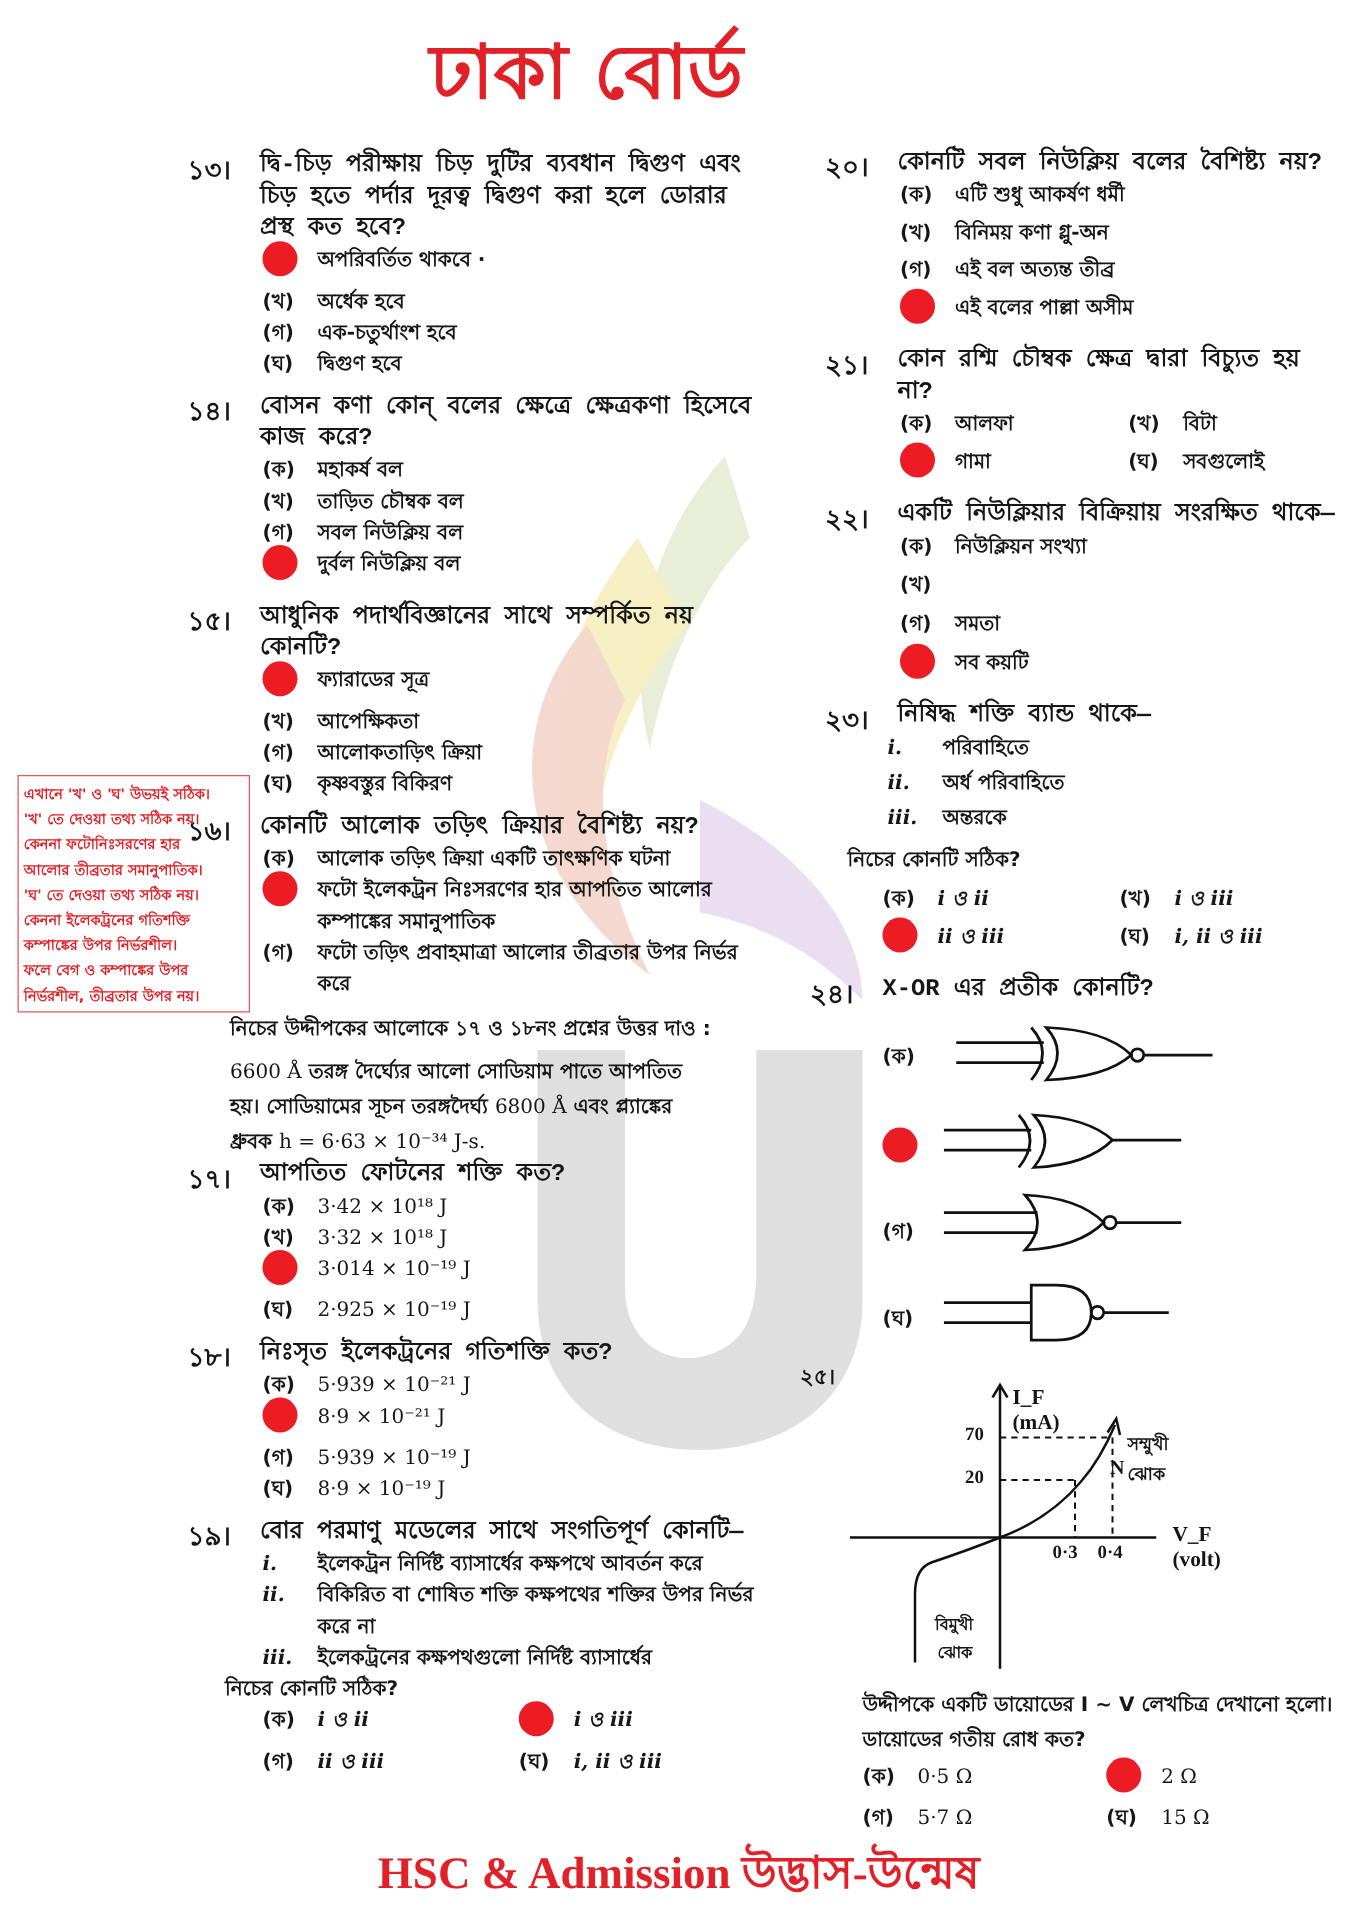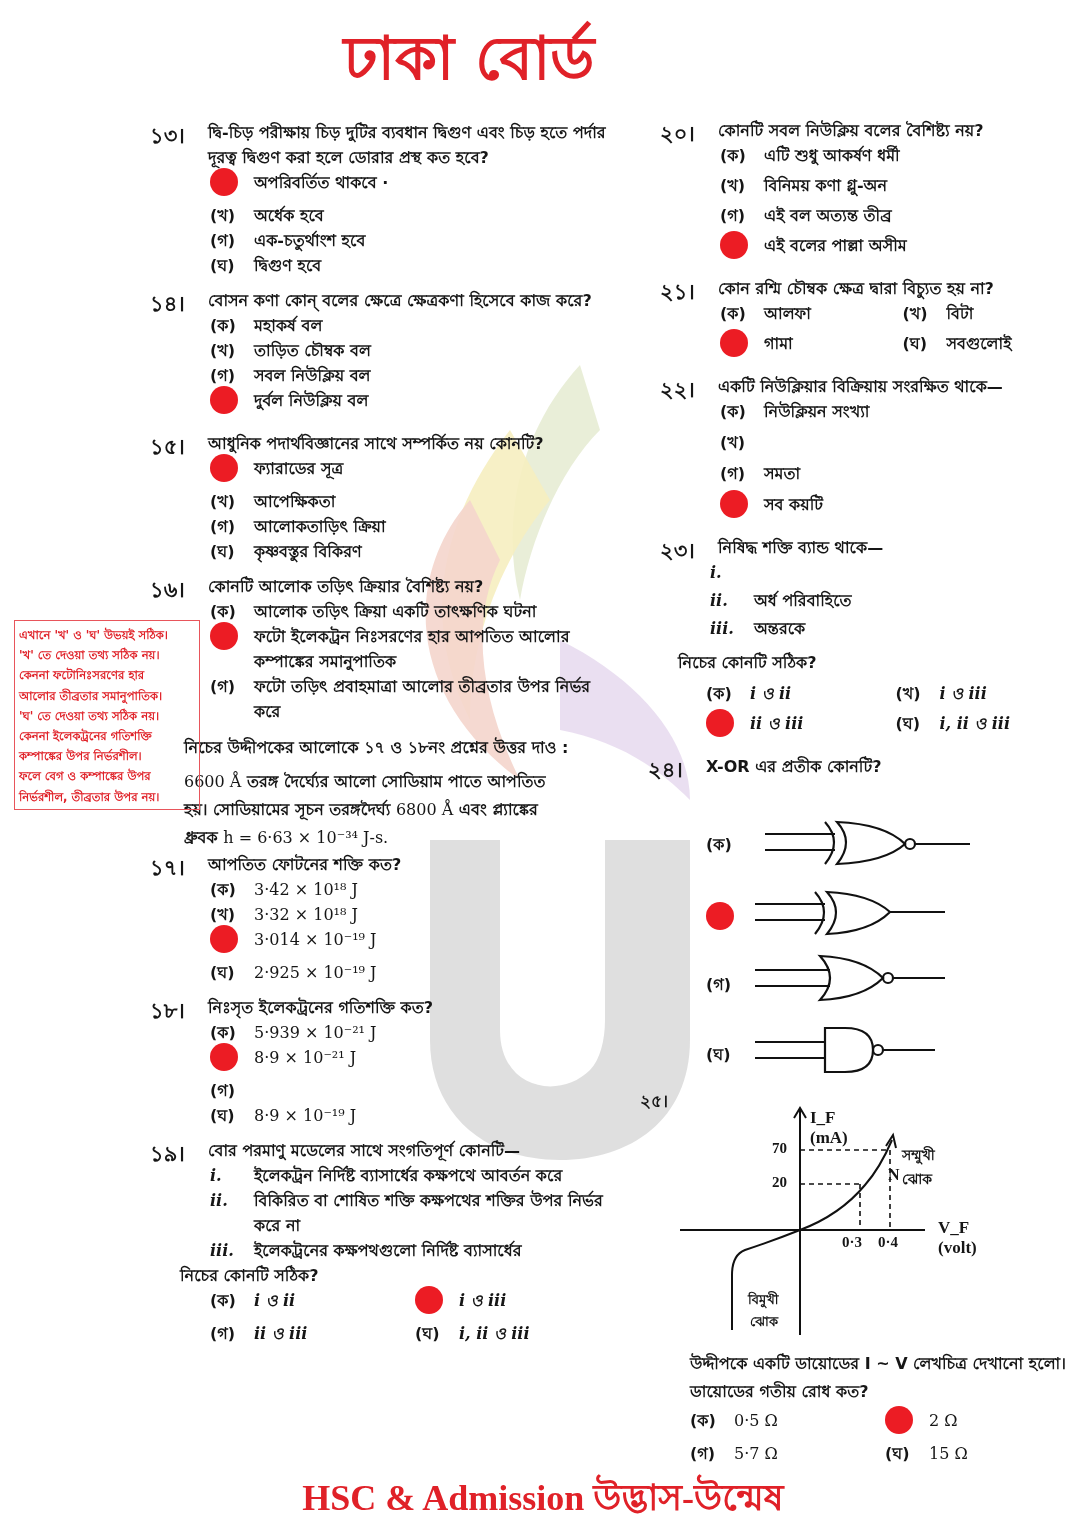--- a/index.html
+++ b/index.html
@@ -13,21 +13,21 @@
     font-size: 60px; font-weight: bold; color: #e02128; line-height: 80px;
     font-family: "DejaVu Sans", sans-serif;
   }
 
   .col { position: absolute; z-index: 2; }
   .col-left { left: 150px; top: 120px; width: 460px; }
   .col-right { left: 660px; top: 118px; width: 415px; }
 
   .q { position: relative; margin-bottom: 10px; }
   .qnum { position: absolute; left: 0; top: 0; font-size: 21px; font-weight: bold; }
-  .qtext { margin-left: 58px; font-size: 16px; font-weight: bold; line-height: 25px; }
+  .qtext { margin-left: 58px; font-size: 19px; font-weight: bold; line-height: 25px; font-family: Liberation Mono, monospace; }
   .opts { margin-left: 60px; }
   .opt { display: flex; align-items: flex-start; font-size: 16px; font-weight: bold; line-height: 25px; min-height: 25px; }
   .opt .lbl { width: 44px; flex: none; }
   .opt .txt { flex: 1; }
   .dot { display: inline-block; width: 28px; height: 28px; border-radius: 50%; background: #ec1c24; margin-top: -2px; }
   .grid2 { display: grid; grid-template-columns: 1fr 1fr; column-gap: 10px; }
   .roman .lbl { font-style: italic; font-family: "DejaVu Serif", serif; }
   .ital { font-style: italic; font-family: "DejaVu Serif", serif; }
   .sub { font-size: 16px; font-weight: bold; line-height: 25px; margin-left: 28px; }
   .stem { font-size: 16px; font-weight: bold; line-height: 28px; }
@@ -202,20 +202,21 @@
       <div class="opt">
           <span class="lbl">(ক)</span>
           <span class="txt math">5·939 × 10⁻²¹ J</span>
         </div>
       <div class="opt">
           <span class="lbl"><span class="dot"></span></span>
           <span class="txt math">8·9 × 10⁻²¹ J</span>
         </div>
       <div class="opt">
           <span class="lbl">(গ)</span>
+          <span class="txt math">5·939 × 10⁻¹⁹ J</span>
         </div>
       <div class="opt">
           <span class="lbl">(ঘ)</span>
           <span class="txt math">8·9 × 10⁻¹⁹ J</span>
         </div>
     </div>
   </div>
 
   <div class="q">
     <span class="qnum">১৯।</span>
@@ -337,20 +338,21 @@
         </div>
     </div>
   </div>
 
   <div class="q">
     <span class="qnum">২৩।</span>
     <div class="qtext">নিষিদ্ধ শক্তি ব্যান্ড থাকে—</div>
     <div class="opts roman" style="margin-left:50px;">
       <div class="opt" style="min-height:28px">
           <span class="lbl">i.</span>
+          <span class="txt">পরিবাহিতে</span>
         </div>
       <div class="opt" style="min-height:28px">
           <span class="lbl">ii.</span>
           <span class="txt">অর্ধ পরিবাহিতে</span>
         </div>
       <div class="opt" style="min-height:28px">
           <span class="lbl">iii.</span>
           <span class="txt">অন্তরকে</span>
         </div>
     </div>

